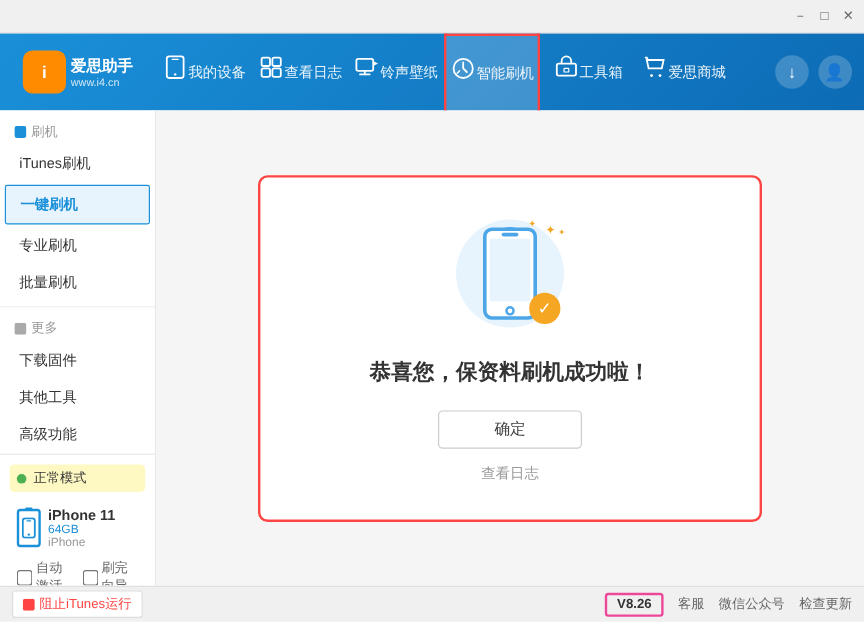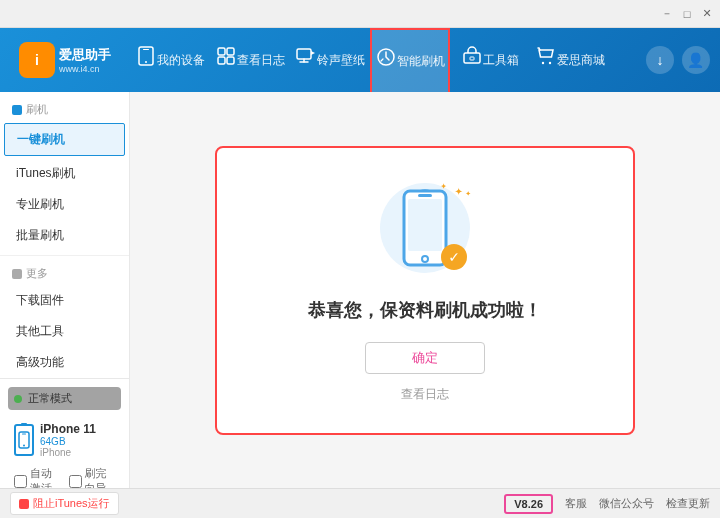--- a/index.html
+++ b/index.html
@@ -161,21 +161,21 @@
     .sidebar-bottom {
       margin-top: auto;
       border-top: 1px solid #e8e8e8;
       padding: 8px;
     }
     .device-mode {
       display: flex;
       align-items: center;
       gap: 6px;
       padding: 4px 6px;
-      background: #a3a3a3;
+      background: #fef9c3;
       border-radius: 4px;
       margin-bottom: 8px;
     }
     .mode-dot {
       width: 8px;
       height: 8px;
       border-radius: 50%;
       background: #4CAF50;
       flex-shrink: 0;
     }
@@ -288,21 +288,21 @@
       margin-bottom: 20px;
     }
     .confirm-btn {
       width: 120px;
       height: 32px;
       border: 1px solid #ccc;
       background: white;
       border-radius: 4px;
       cursor: pointer;
       font-size: 13px;
-      color: #ec4899;
+      color: #404040;
       display: flex;
       align-items: center;
       justify-content: center;
       margin-bottom: 12px;
     }
     .view-link {
       color: #999;
       font-size: 12px;
       cursor: pointer;
       text-decoration: none;
@@ -463,25 +463,25 @@
 <div class="main">
 
   <div class="sidebar">
     <div class="sidebar-section-label">
       <svg width="10" height="10" viewBox="0 0 10 10">
           <rect width="10" height="10" rx="2" fill="#1a90d9"></rect>
         </svg>
       <span>刷机</span>
     </div>
 
+    <div class="sidebar-item">
+      <span>iTunes刷机</span>
+    </div>
     <div class="sidebar-item active">
       <span>一键刷机</span>
-    </div>
-    <div class="sidebar-item">
-      <span>iTunes刷机</span>
     </div>
     <div class="sidebar-item">
       <span>专业刷机</span>
     </div>
     <div class="sidebar-item">
       <span>批量刷机</span>
     </div>
 
     <div class="sidebar-more-label">
       <svg width="10" height="10" viewBox="0 0 10 10">

